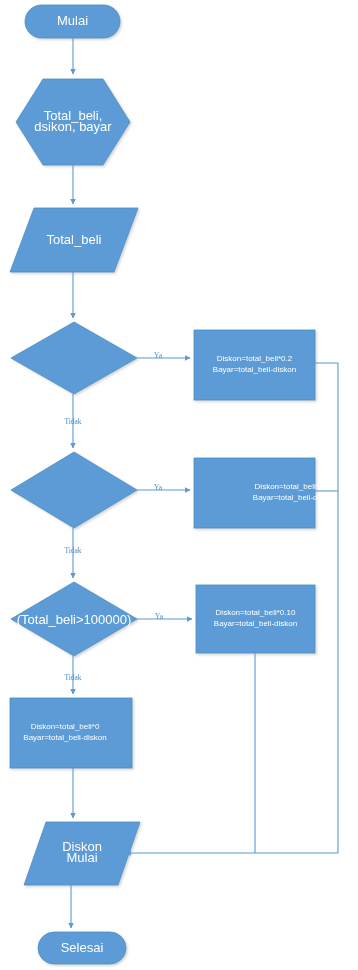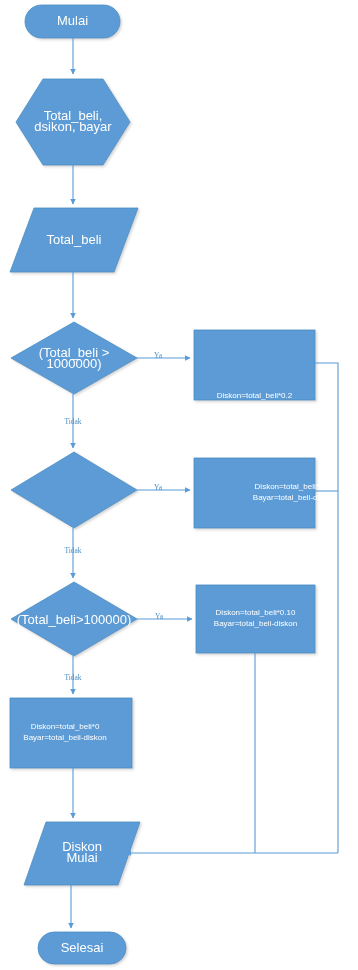--- a/index.html
+++ b/index.html
@@ -125,26 +125,22 @@
 
   <div class="node-label" style="left:25px; top:15px; width:95px;">Mulai</div>
 
   <div class="node-label" style="left:10px; top:234px; width:128px;">Total_beli</div>
 
   <div class="node-label" style="left:16px; top:110px; width:114px;">
     <div>Total_beli,</div>
     <div>dsikon, bayar</div>
   </div>
 
-  <div class="node-label" style="left:11px; top:347px; width:126px;">
-    <div>(Total_beli &gt;</div>
-    <div>1000000)</div>
-  </div>
 
-  <div class="node-label small" style="left:194px; top:354px; width:121px;margin-top:37px;">
+  <div class="node-label small" style="left:194px; top:354px; width:121px;">
     <div>Diskon=total_beli*0.2</div>
     <div>Bayar=total_beli-diskon</div>
   </div>
 
 
   <div class="node-label small" style="left:194px; top:482px; width:121px;margin-left:40px;">
     <div>Diskon=total_beli*0.15</div>
     <div>Bayar=total_beli-diskon</div>
   </div>
 

